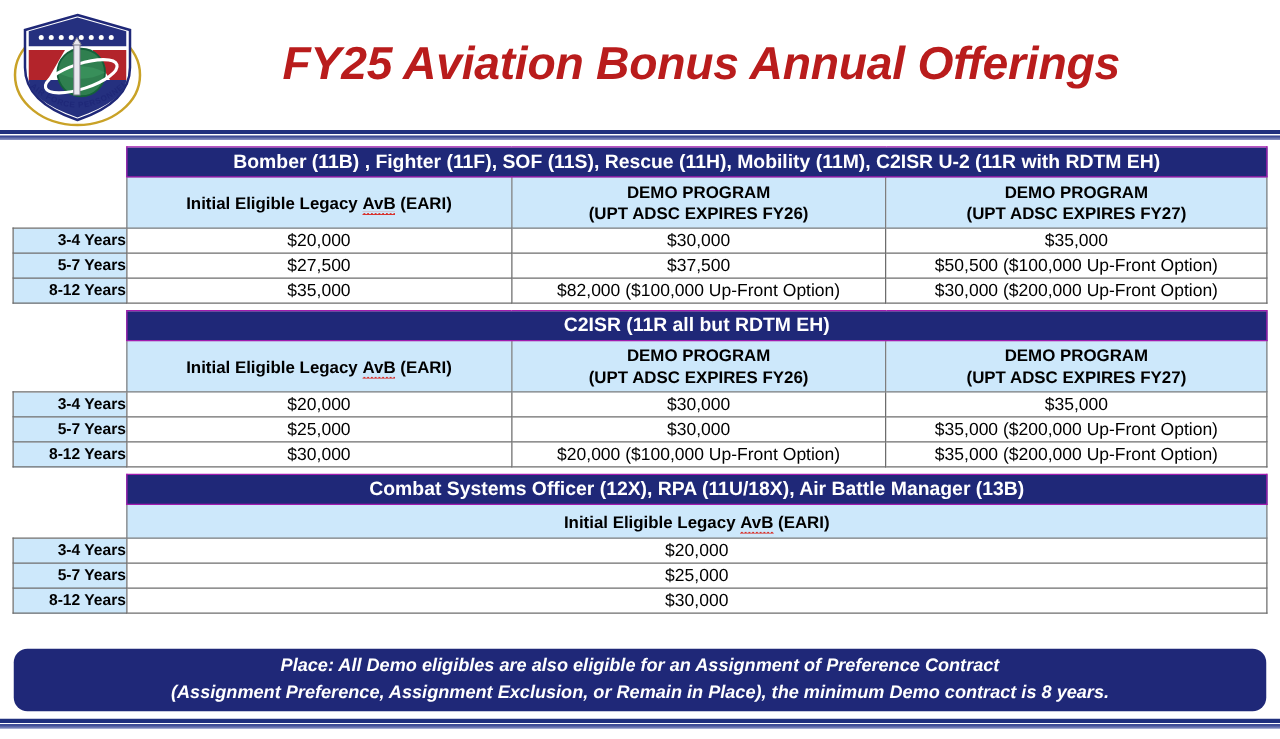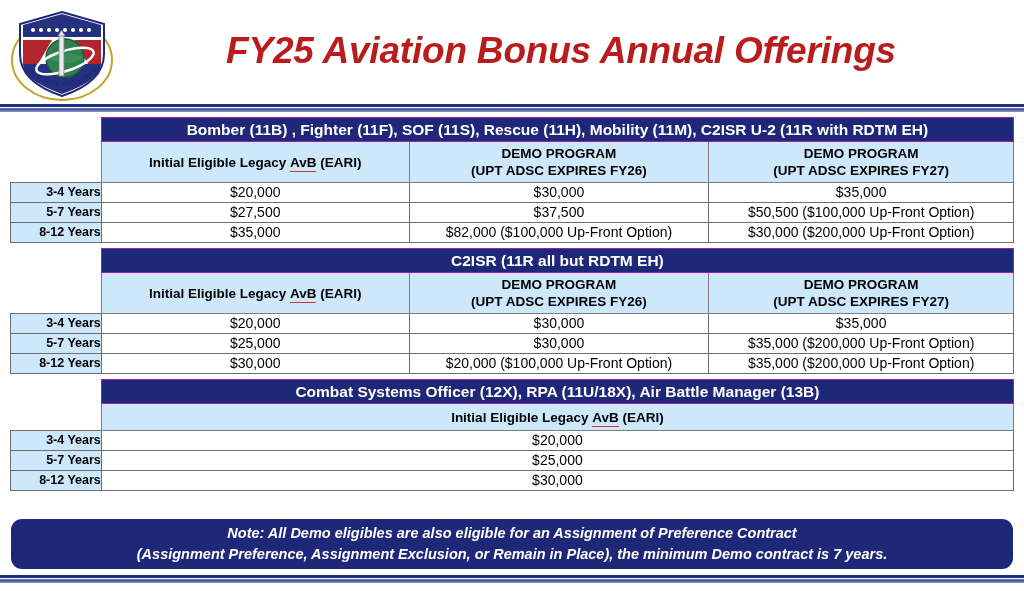--- a/index.html
+++ b/index.html
@@ -277,17 +277,17 @@
       </tr>
       <tr>
         <td class="yr">8-12 Years</td>
         <td class="val">$30,000</td>
       </tr>
     </tbody>
   </table>
 </div>
 
 <div id="note">
-  <div>Note: All Demo eligibles are also eligible for an Assignment of Preference Contract</div>
-  <div>(Assignment Preference, Assignment Exclusion, or Remain in Place), the minimum Demo contract is 7 years.</div>
+  <div>Place: All Demo eligibles are also eligible for an Assignment of Preference Contract</div>
+  <div>(Assignment Preference, Assignment Exclusion, or Remain in Place), the minimum Demo contract is 8 years.</div>
 </div>
 
 <div class="rule" id="rule-bottom"></div>
 
 </body></html>

